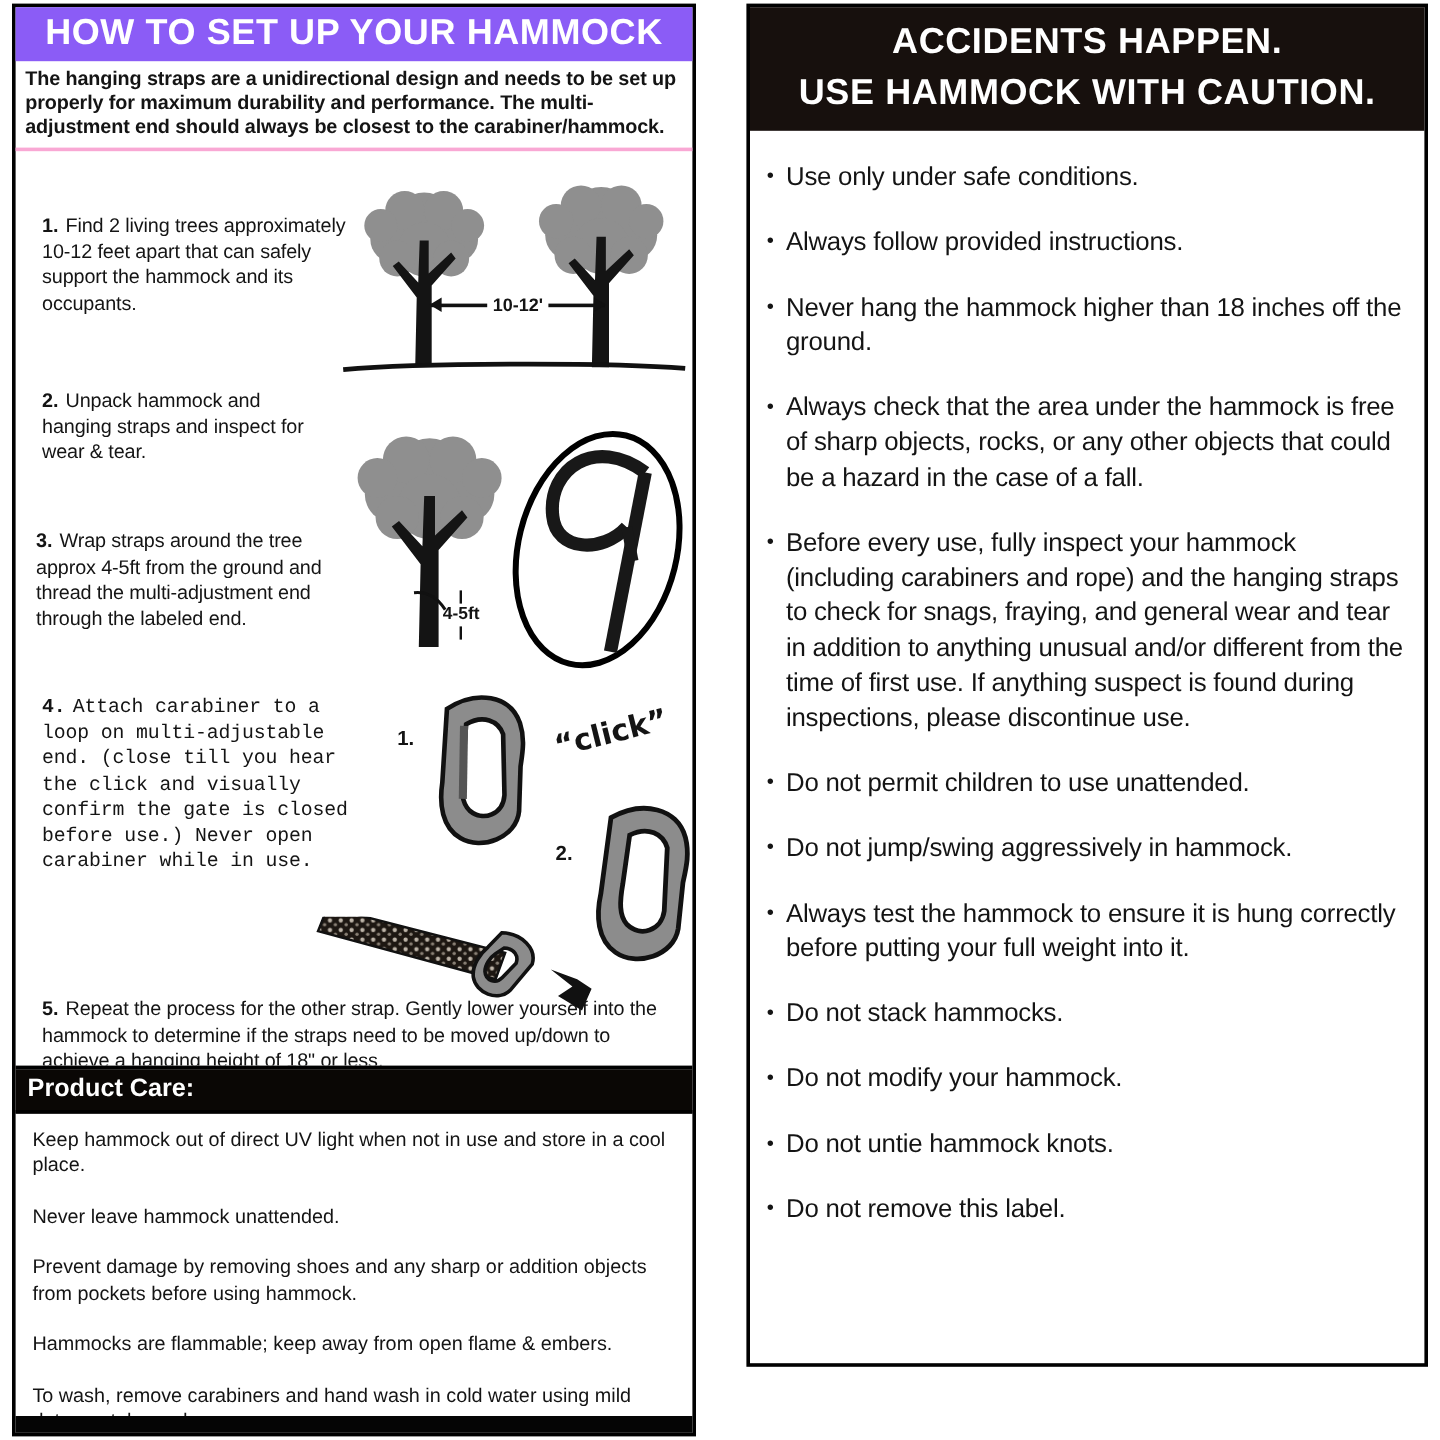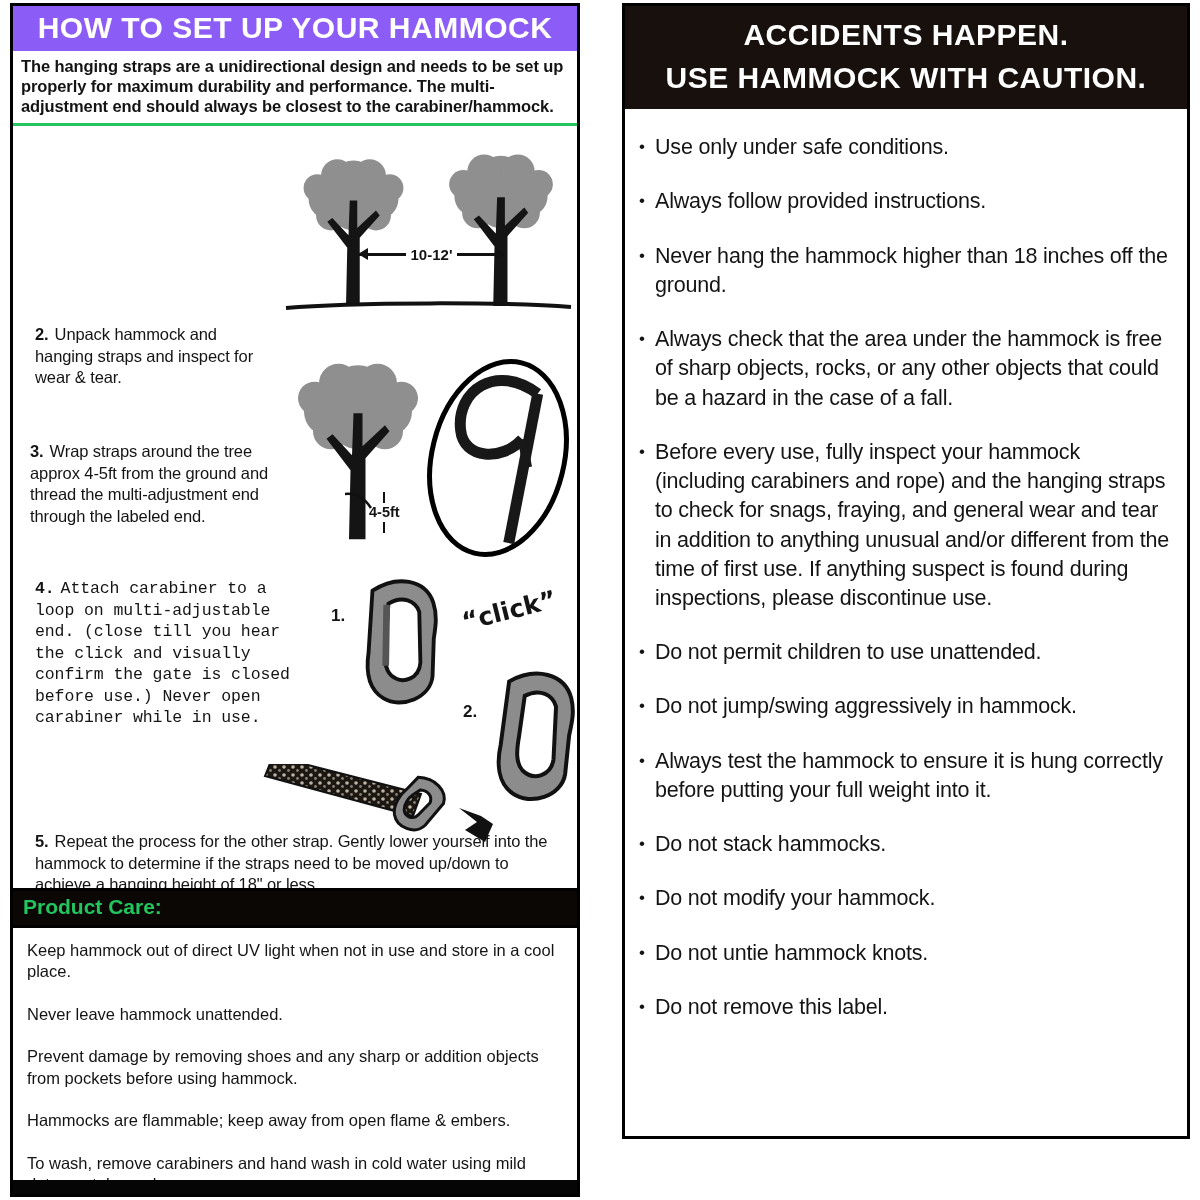--- a/index.html
+++ b/index.html
@@ -2,25 +2,25 @@
 <html><head>
 <meta charset="utf-8">
 <style>
   * { margin:0; padding:0; box-sizing:border-box; }
   html,body { width:1200px; height:1200px; background:#ffffff; font-family:"Liberation Sans", sans-serif; color:#141414; }
   .panel { position:absolute; border:3px solid #000; background:#fff; }
 
   
   #left-panel { left:10px; top:3px; width:570px; height:1194px; display:flex; flex-direction:column; }
   .lp-title { background:#8b5cf6; color:#fff; font-weight:bold; font-size:30px; text-align:center; letter-spacing:.5px; padding:5px 0 6px; }
-  .lp-intro { border-bottom:3px solid #22c55e; padding:5px 8px 7px; font-size:16.5px; font-weight:600; line-height:1.22; letter-spacing:-0.1px; }
+  .lp-intro { border-bottom:3px solid #f9a8d4; padding:5px 8px 7px; font-size:16.5px; font-weight:600; line-height:1.22; letter-spacing:-0.1px; }
   .lp-steps { position:relative; flex:1; border-bottom:3px solid #000; overflow:hidden; }
   .step { position:absolute; font-size:16.5px; line-height:1.3; letter-spacing:-0.1px; }
   .step-num { font-weight:bold; margin-right:6px; }
-  .lp-care-bar { background:#0a0705; color:#22c55e; font-weight:bold; font-size:21px; padding:4px 10px 6px; border-bottom:3px solid #000; }
+  .lp-care-bar { background:#0a0705; color:#ffffff; font-weight:bold; font-size:21px; padding:4px 10px 6px; border-bottom:3px solid #000; }
   .lp-care { padding:12px 10px 0 14px; font-size:16.5px; line-height:1.3; flex:0 0 auto; height:252px; overflow:hidden; }
   .lp-care p { margin-bottom:21px; }
   .lp-bottom-strip { background:#050505; height:14px; margin-top:auto; }
 
   
   .illo { position:absolute; }
   .dim-arrow { position:absolute; display:flex; align-items:center; }
   .dim-arrow .line { flex:1; height:3px; background:#111; position:relative; }
   .dim-arrow .line.l::before, .dim-arrow .line.r::after { content:""; position:absolute; top:-5px; border-top:6px solid transparent; border-bottom:6px solid transparent; }
   .dim-arrow .line.l::before { left:-1px; border-right:10px solid #111; }
@@ -66,20 +66,23 @@
 </svg>
 
 <div id="left-panel" class="panel">
 
   <div class="lp-title">HOW TO SET UP YOUR HAMMOCK</div>
 
   <div class="lp-intro">The hanging straps are a unidirectional design and needs to be set up properly for maximum durability and performance. The multi-adjustment end should always be closest to the carabiner/hammock.</div>
 
   <div class="lp-steps">
 
+    <p class="step" style="left:22px; top:52px; width:258px;">
+      <span class="step-num">1.</span><span>Find 2 living trees approximately 10-12 feet apart that can safely support the hammock and its occupants.</span>
+    </p>
 
     <div class="illo" style="left:268px; top:22px; width:295px; height:175px;">
       <svg width="295" height="175" viewBox="0 0 295 175">
         <use href="#sym-tree" x="10" y="5" width="125" height="156"></use>
         <use href="#sym-tree" x="155" y="0" width="130" height="162"></use>
         <path d="M5 160 C 70 154, 230 154, 290 159" stroke="#111" stroke-width="4" fill="none"></path>
       </svg>
       <div class="dim-arrow" style="left:78px; top:98px; width:145px;">
         <span class="line l"></span>
         <span class="dim-label">10-12'</span>

